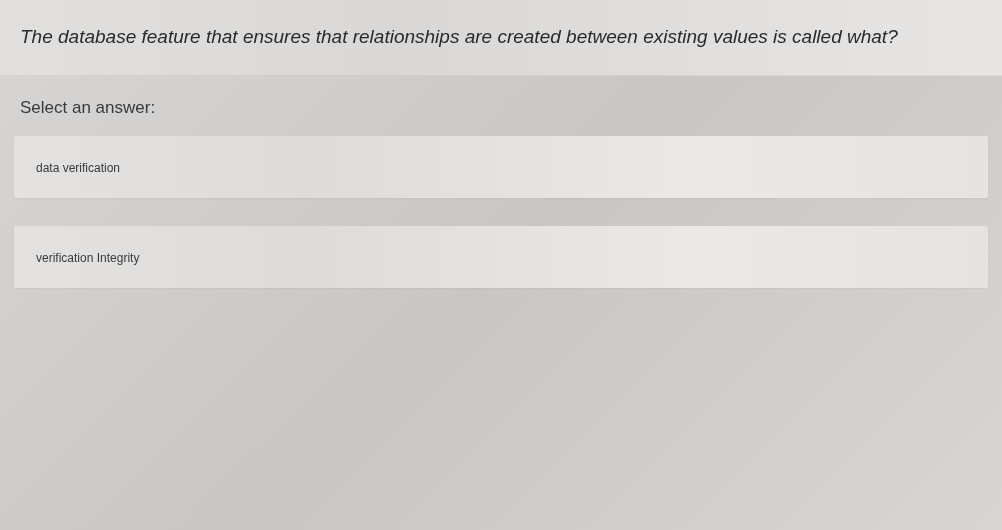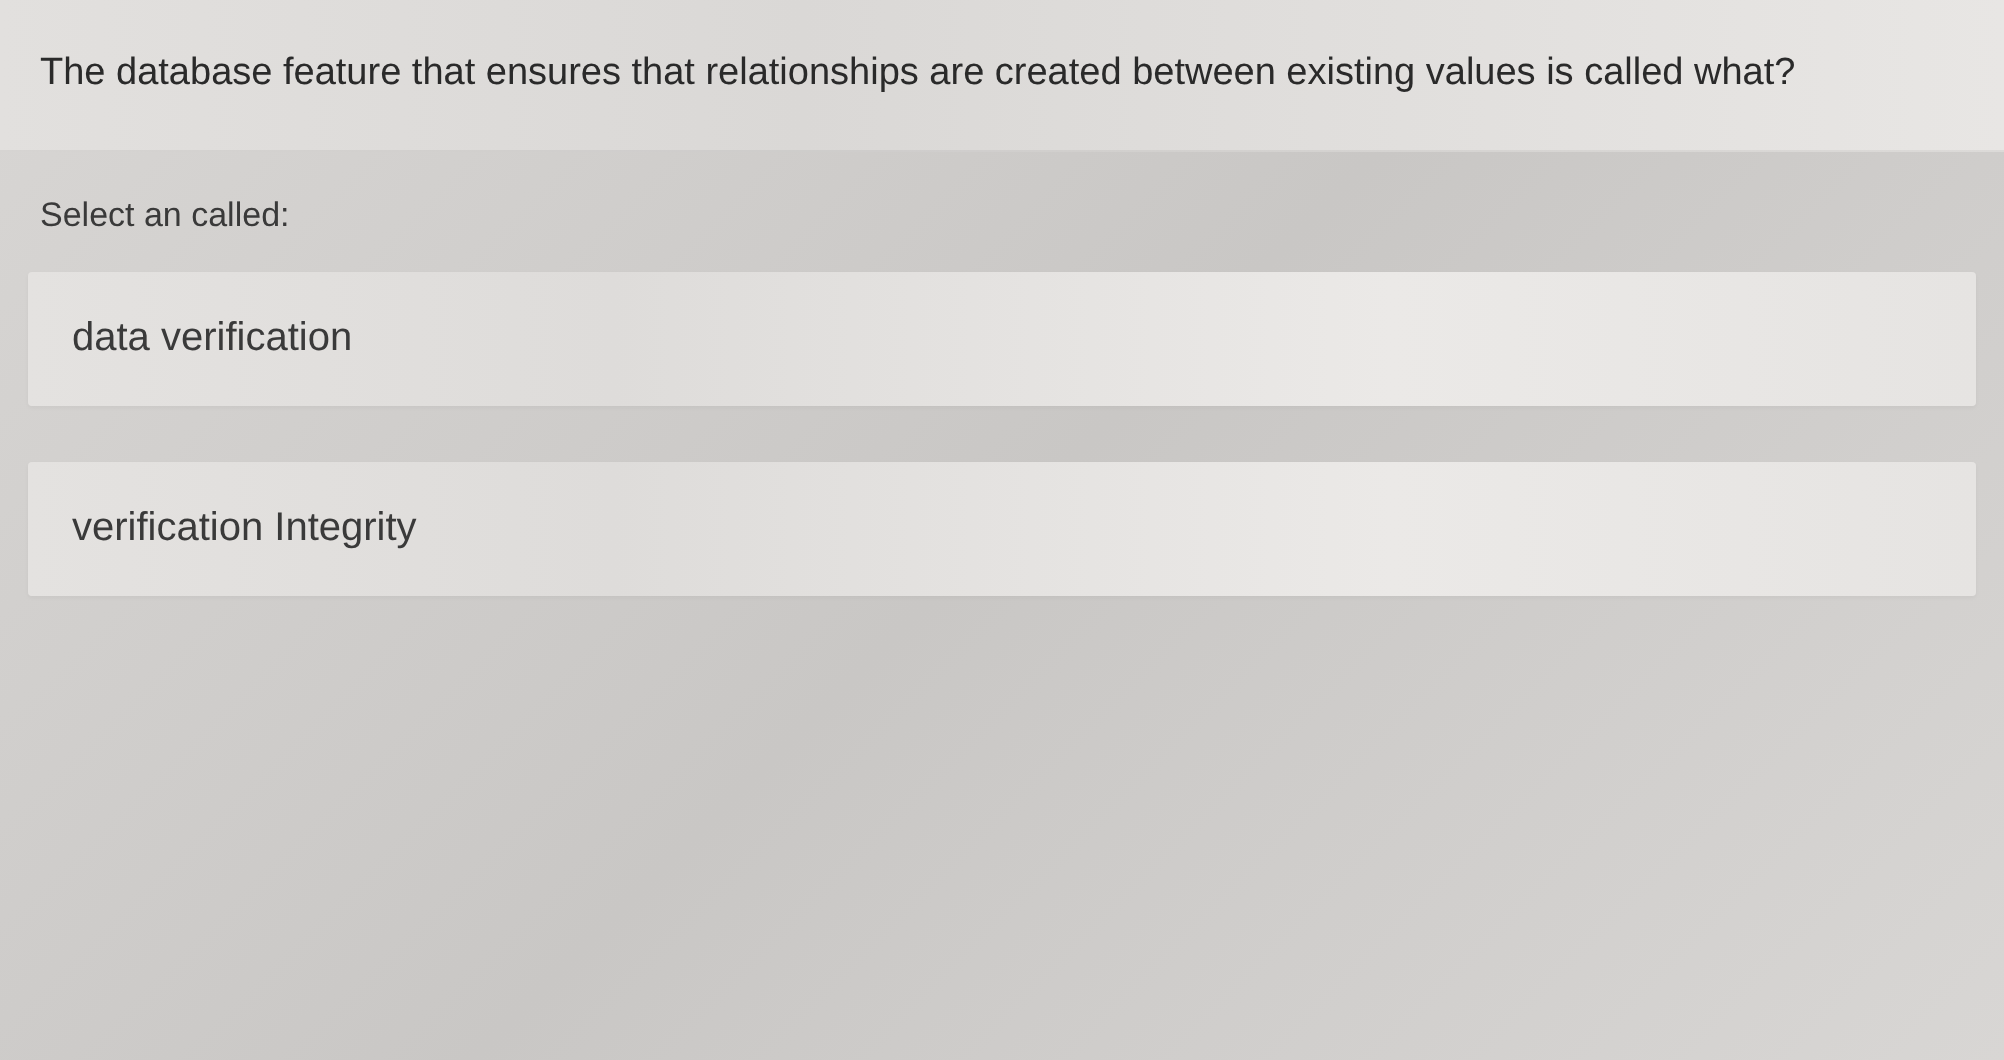--- a/index.html
+++ b/index.html
@@ -17,20 +17,21 @@
     }
     .container {
       width: 100%;
       height: 100%;
       padding: 0;
     }
     .question-section {
       background: linear-gradient(90deg, #e2e0de 0%, #dad8d6 40%, #e8e6e4 100%);
       padding: 24px 20px;
       border-bottom: 1px solid rgba(0,0,0,0.05);
+      font-style: italic;
     }
     .question-text {
       font-size: 19px;
       color: #2a2a2a;
       font-weight: 400;
       line-height: 1.4;
     }
     .prompt-section {
       padding: 22px 20px 18px 20px;
     }
@@ -44,36 +45,36 @@
     }
     .answer-option {
       background: linear-gradient(90deg, #e4e2e0 0%, #dedcda 30%, #ebe9e7 70%, #e6e4e2 100%);
       padding: 22px 22px;
       margin-bottom: 28px;
       border-radius: 2px;
       cursor: pointer;
       box-shadow: 0 1px 2px rgba(0,0,0,0.04);
     }
     .answer-text {
-      font-size: 20px;
+      font-size: 12px;
       color: #3a3a3a;
       font-weight: 400;
     }
   </style>
 </head>
 <body>
 
 <div class="container">
 
   <div class="question-section">
     <div class="question-text">The database feature that ensures that relationships are created between existing values is called what?</div>
   </div>
 
   <div class="prompt-section">
-    <div class="prompt-text">Select an called:</div>
+    <div class="prompt-text">Select an answer:</div>
   </div>
 
   <div class="answers">
 
     <div class="answer-option">
       <span class="answer-text">data verification</span>
     </div>
 
 
 

